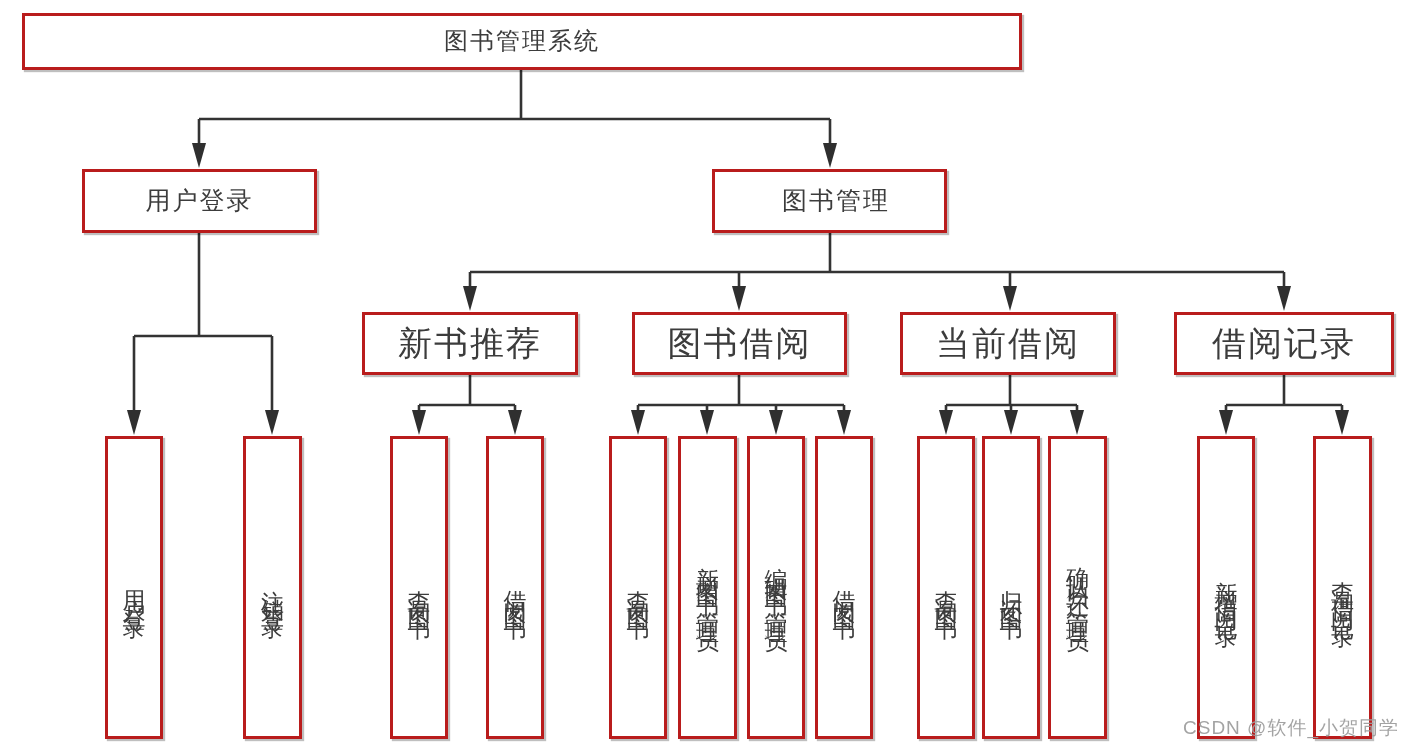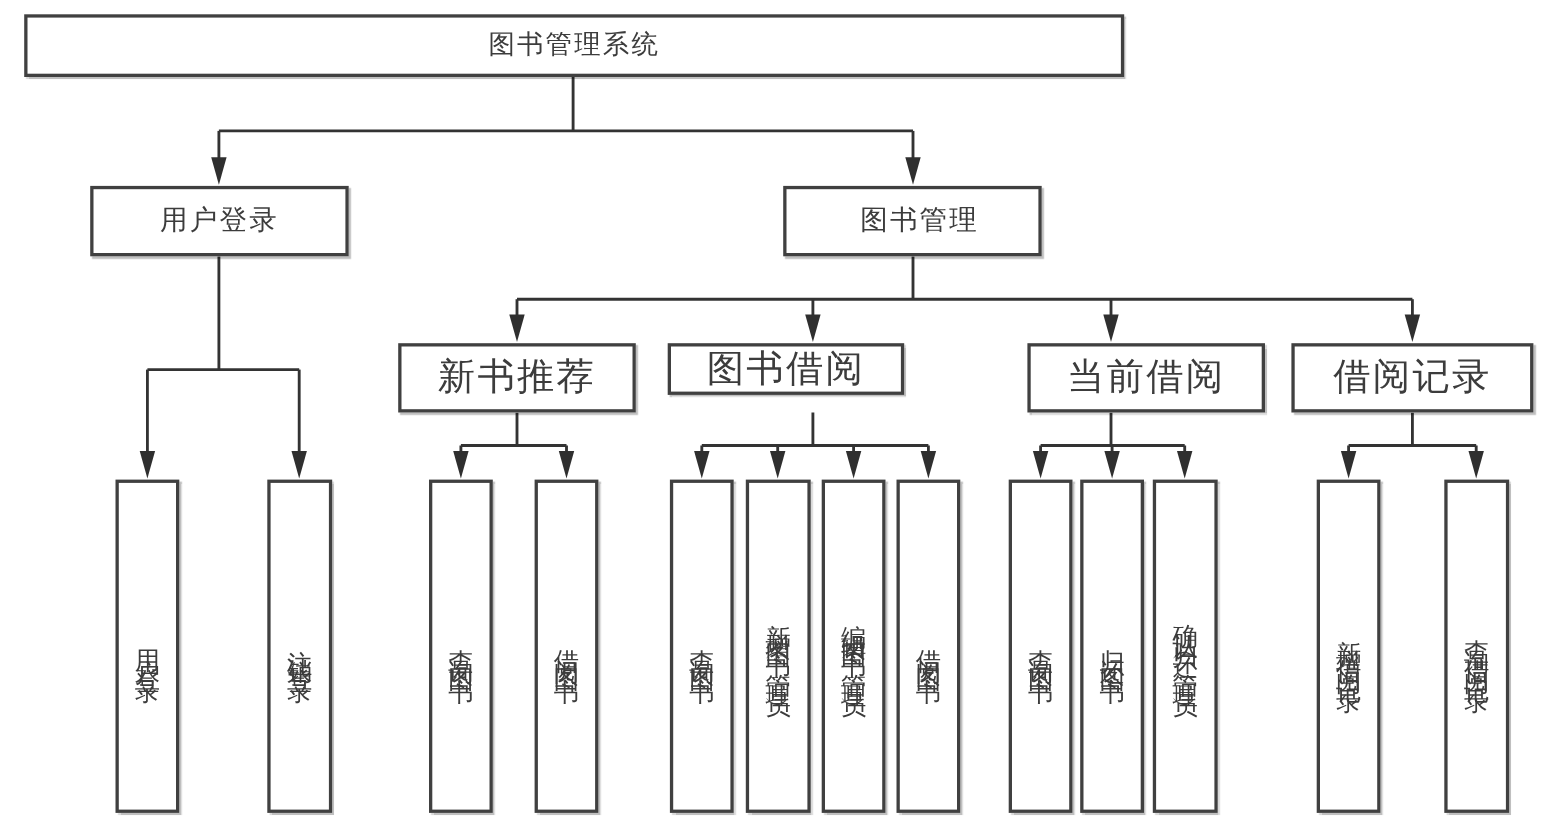--- a/index.html
+++ b/index.html
@@ -13,21 +13,21 @@
   }
   .wires {
     position: absolute;
     left: 0; top: 0;
     width: 1405px; height: 747px;
   }
   .box {
     position: absolute;
     box-sizing: border-box;
     background: #ffffff;
-    border: 3px solid #404040;
+    border: 3px solid #b91c1c;
     box-shadow: 2px 2px 1px rgba(0,0,0,0.25);
     display: flex;
     align-items: center;
     justify-content: center;
     text-align: center;
     color: #3c3c3c;
     line-height: 1.1;
   }
   .box.root  { font-size: 24px; letter-spacing: 2px; }
   .box.lvl2  { font-size: 25px; letter-spacing: 2px; }
@@ -128,36 +128,37 @@
       <polygon points="1335,410 1349,410 1342,435"></polygon>
     </g>
   </svg>
 
   <div class="box root" style="left:22px; top:13px; width:1000px; height:57px;">图书管理系统</div>
 
   <div class="box lvl2" style="left:82px; top:169px; width:235px; height:64px;">用户登录</div>
   <div class="box lvl2" style="left:712px; top:169px; width:235px; height:64px;padding-left:13px;">图书管理</div>
 
   <div class="box lvl3" style="left:362px; top:312px; width:216px; height:63px;">新书推荐</div>
-  <div class="box lvl3" style="left:607px; top:312px; width:215px; height:47px;">图书借阅</div>
-  <div class="box lvl3" style="left:934px; top:312px; width:216px; height:63px;">当前借阅</div>
+  <div class="box lvl3" style="left:632px; top:312px; width:215px; height:63px;">图书借阅</div>
+  <div class="box lvl3" style="left:900px; top:312px; width:216px; height:63px;">当前借阅</div>
   <div class="box lvl3" style="left:1174px; top:312px; width:220px; height:63px;">借阅记录</div>
 
   <div class="box leaf" style="left:105px; top:436px; width:58px; height:303px;">用户登录</div>
   <div class="box leaf" style="left:243px; top:436px; width:59px; height:303px;">注销登录</div>
 
   <div class="box leaf" style="left:390px; top:436px; width:58px; height:303px;">查询图书</div>
   <div class="box leaf" style="left:486px; top:436px; width:58px; height:303px;">借阅图书</div>
 
   <div class="box leaf" style="left:609px; top:436px; width:58px; height:303px;">查询图书</div>
   <div class="box leaf" style="left:678px; top:436px; width:59px; height:303px;">新增图书（管理员）</div>
   <div class="box leaf" style="left:747px; top:436px; width:58px; height:303px;">编辑图书（管理员）</div>
   <div class="box leaf" style="left:815px; top:436px; width:58px; height:303px;">借阅图书</div>
 
   <div class="box leaf" style="left:917px; top:436px; width:58px; height:303px;">查询图书</div>
   <div class="box leaf" style="left:982px; top:436px; width:58px; height:303px;">归还图书</div>
   <div class="box leaf" style="left:1048px; top:436px; width:59px; height:303px;">确认归还（管理员）</div>
 
   <div class="box leaf" style="left:1197px; top:436px; width:58px; height:303px;">新增借阅记录</div>
   <div class="box leaf" style="left:1313px; top:436px; width:59px; height:303px;">查询借阅记录</div>
 
+  <div class="watermark">CSDN @软件_小贺同学</div>
 
 </div>
 
 </body></html>

